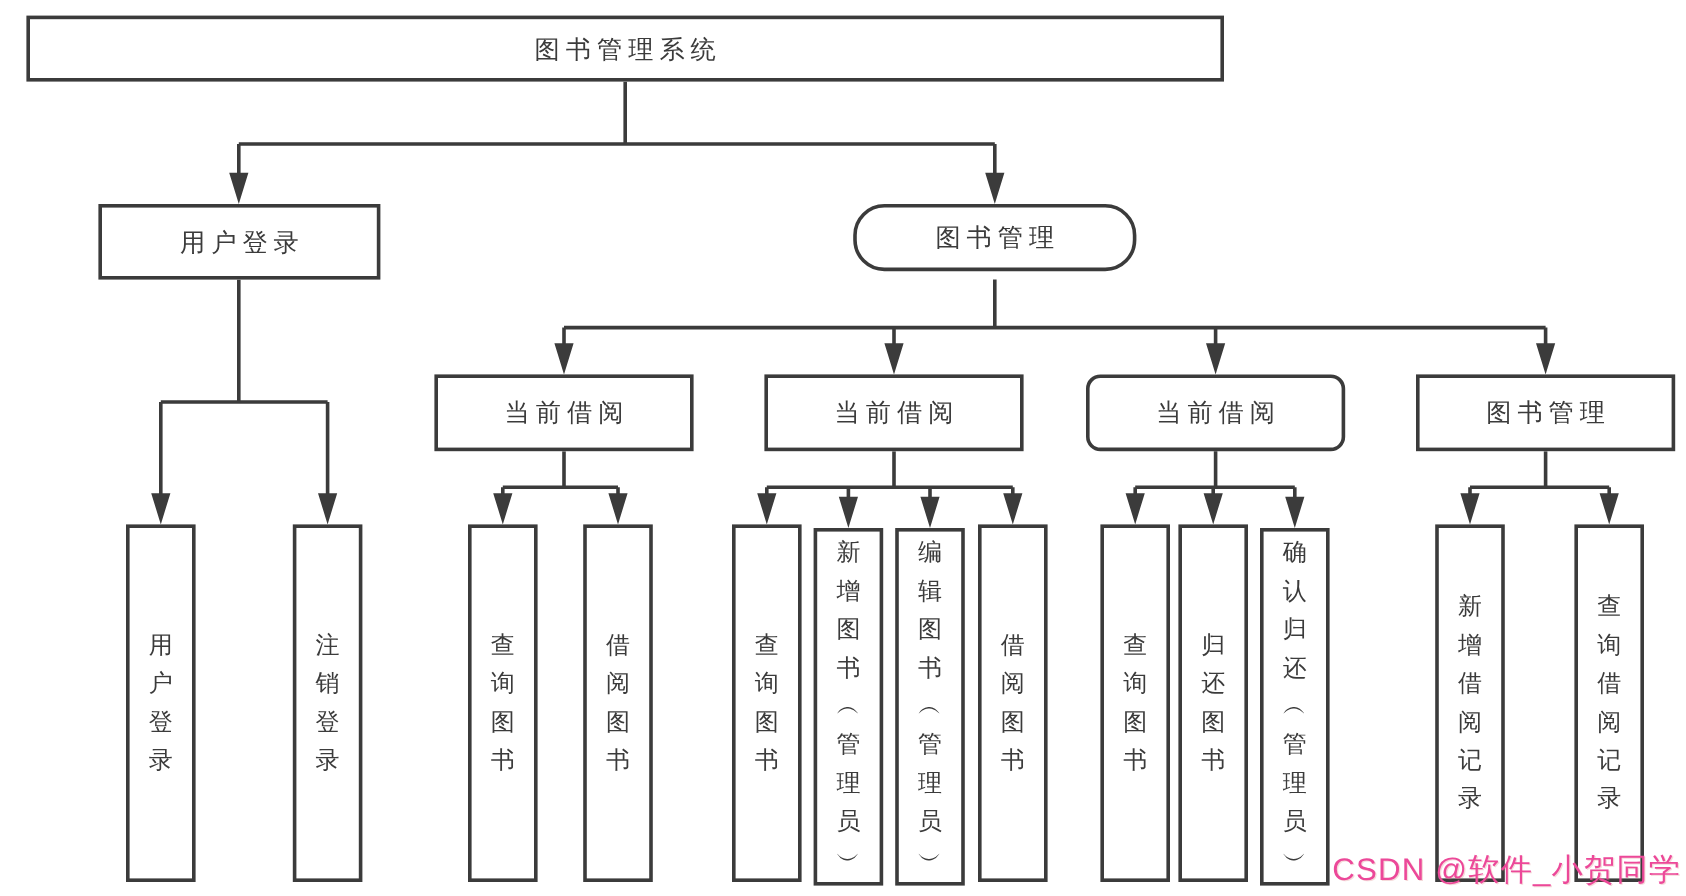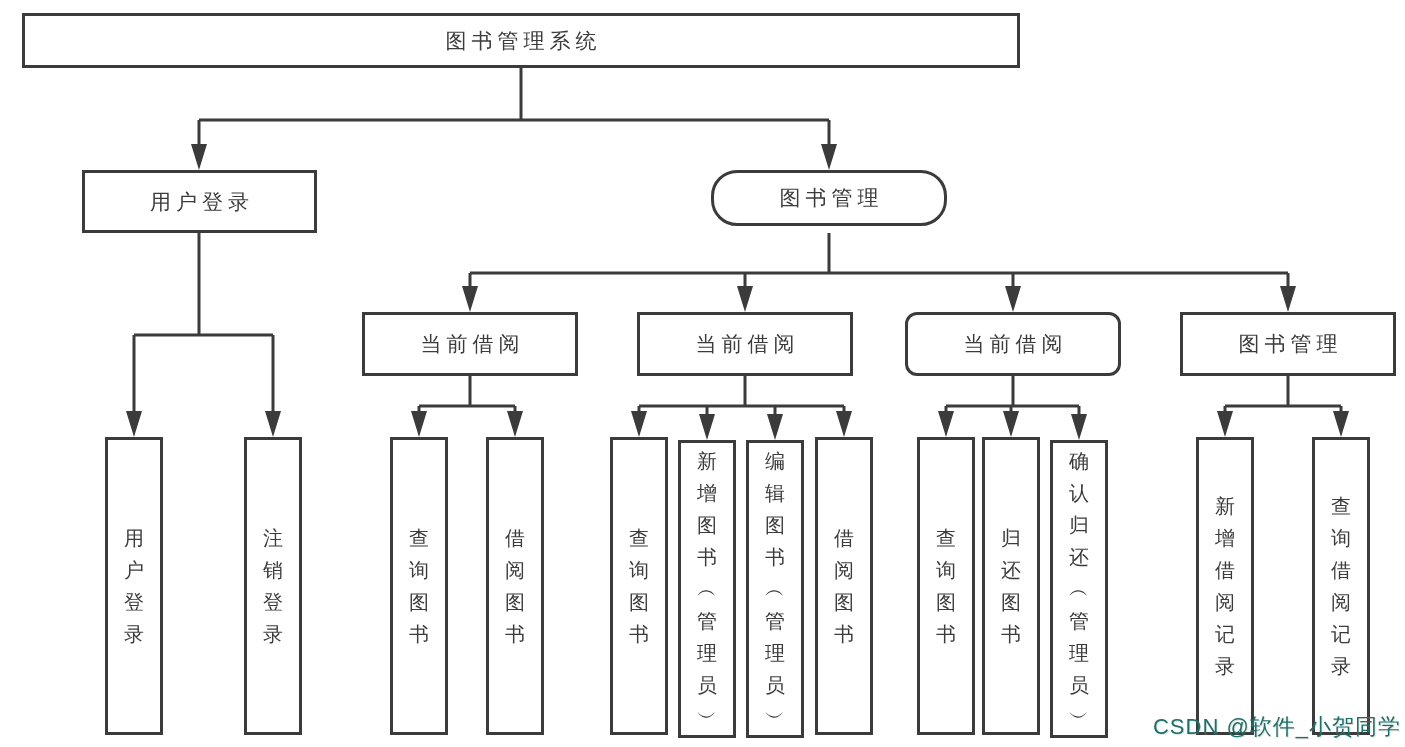--- a/index.html
+++ b/index.html
@@ -30,22 +30,22 @@
     border:3px solid #3b3b3b;
     background:#ffffff;
     display:flex;align-items:center;justify-content:center;
     z-index:2;
   }
   .vtext{display:flex;flex-direction:column;align-items:center;}
   .vchar{font-size:20px;line-height:32px;height:32px;text-align:center;}
   .watermark{
     position:absolute;
     right:4px;bottom:5px;
-    font-size:22px;
-    color:#0f766e;
+    font-size:26px;
+    color:#ec4899;
     letter-spacing:1px;
     text-shadow:1px 1px 0 rgba(217,108,108,0.25);
     z-index:3;
     white-space:nowrap;
   }
 </style>
 </head>
 <body>
 
 <div class="canvas">

